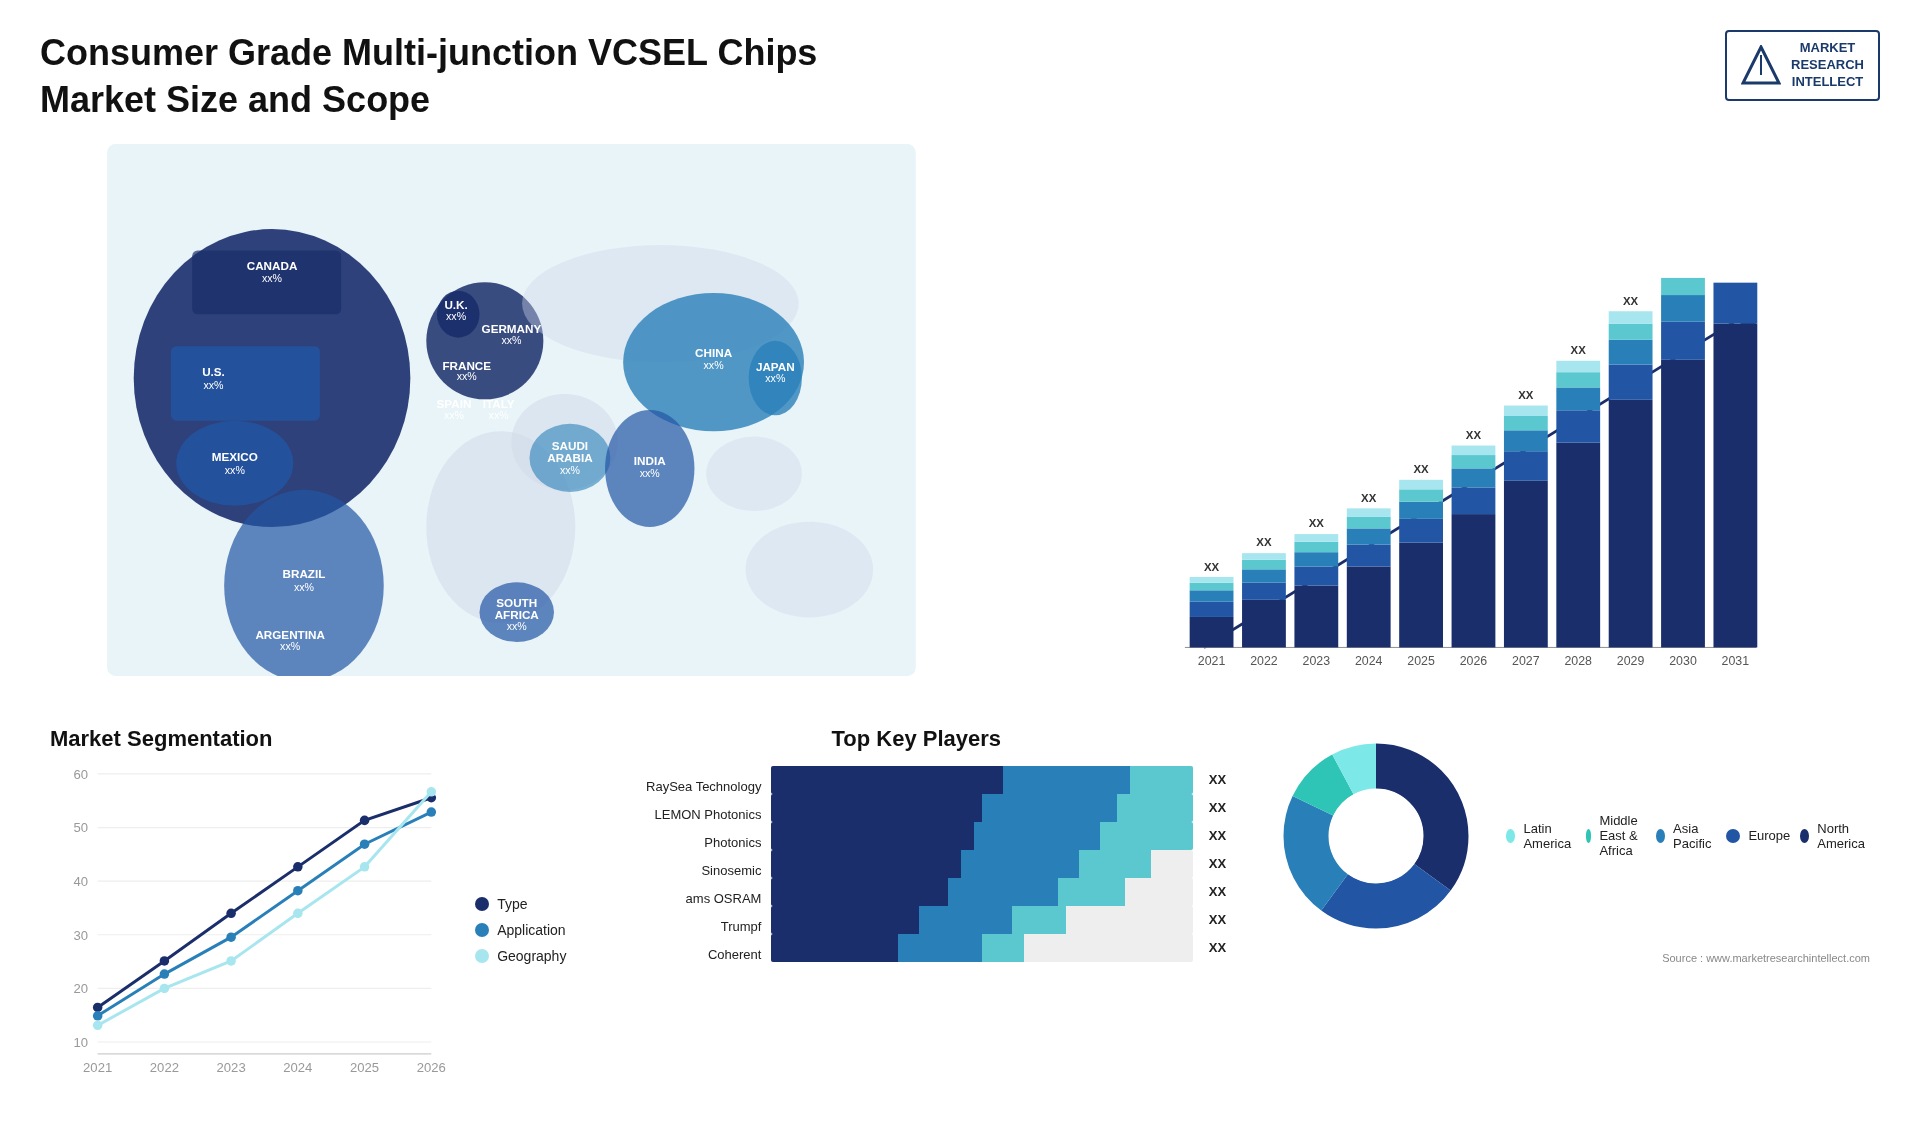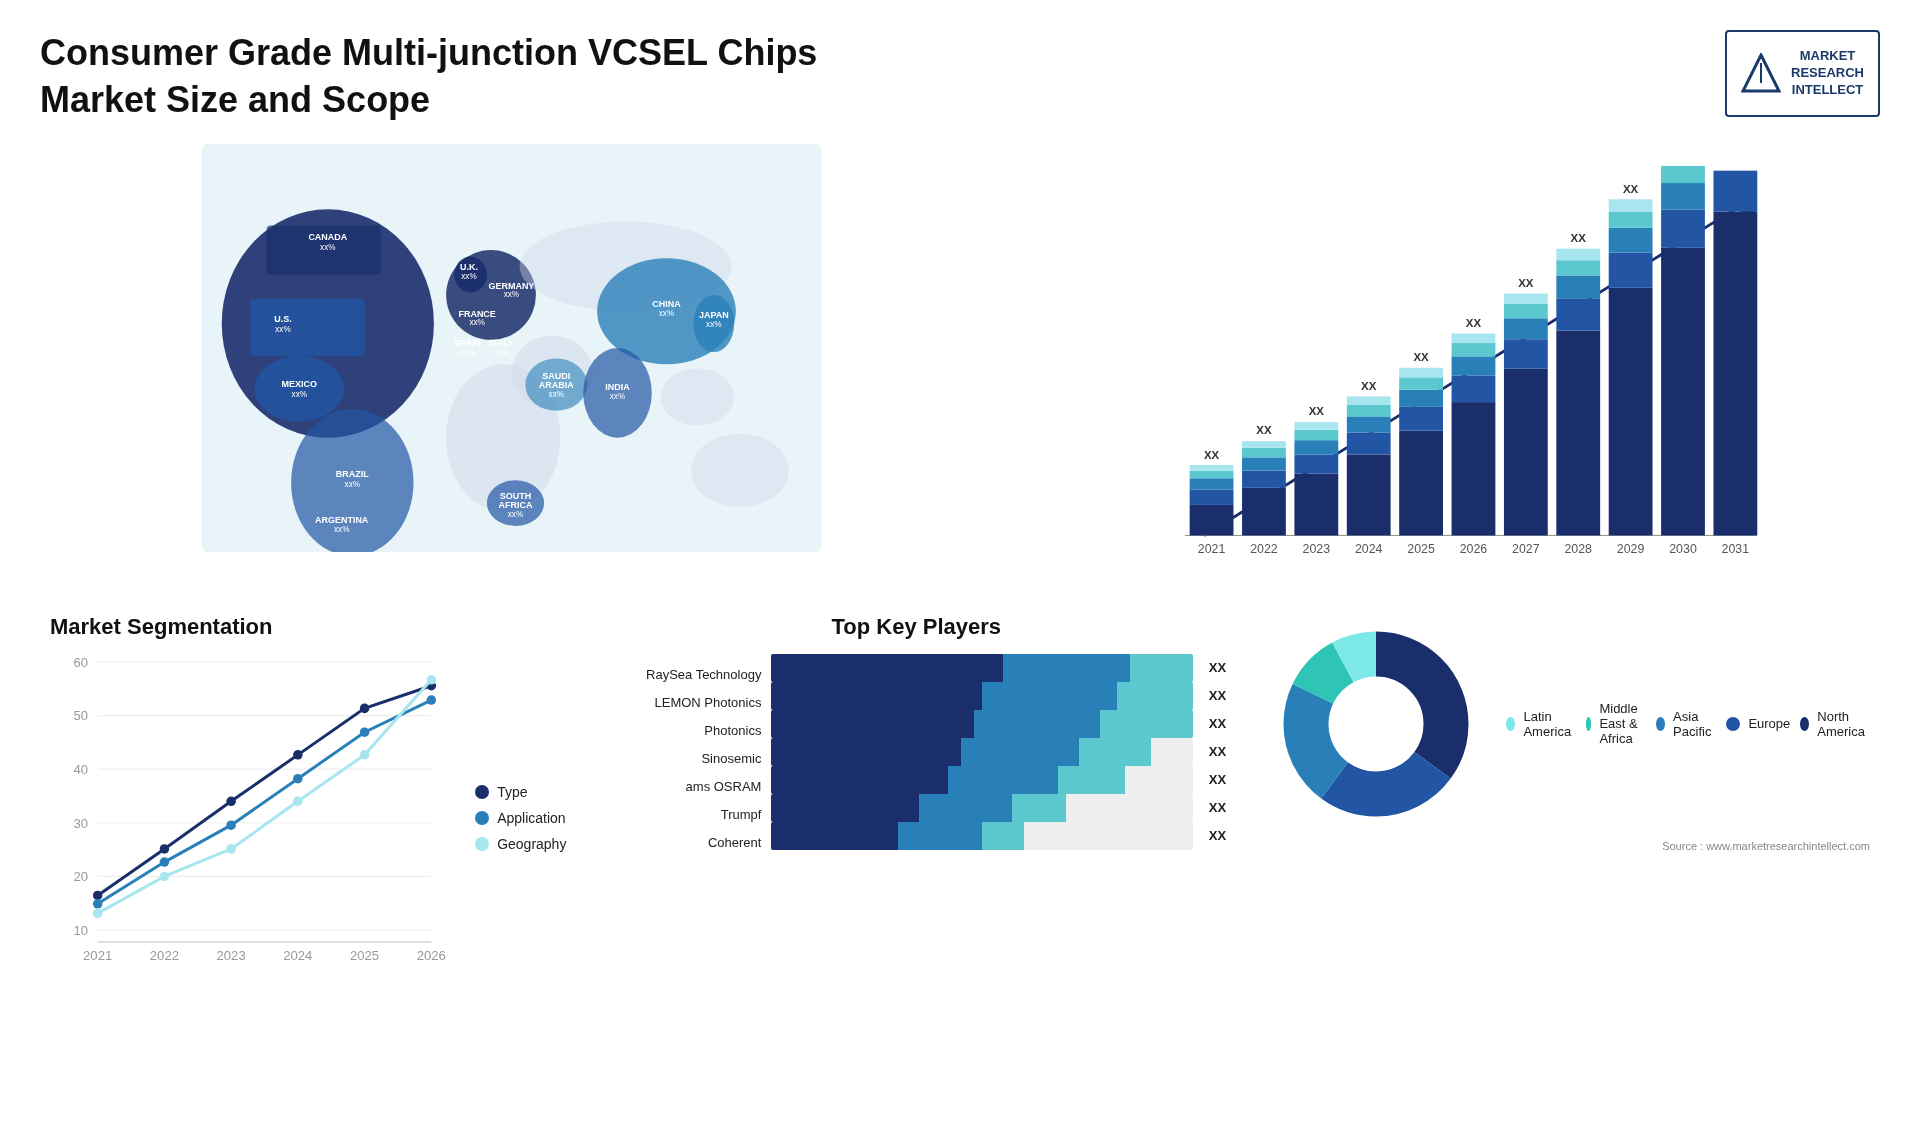--- a/index.html
+++ b/index.html
@@ -24,21 +24,21 @@
       font-weight: 700;
       color: #111;
       max-width: 900px;
       line-height: 1.3;
     }
     .logo-box {
       display: flex;
       align-items: center;
       gap: 10px;
       border: 2px solid #1a3a6b;
-      padding: 16px 14px;
+      padding: 8px 14px;
       border-radius: 4px;
     }
     .logo-icon {
       width: 40px;
       height: 40px;
     }
     .logo-text {
       font-size: 13px;
       font-weight: 700;
       color: #1a3a6b;
@@ -62,21 +62,21 @@
       position: relative;
       min-height: 420px;
       display: flex;
       flex-direction: column;
       justify-content: flex-end;
     }
 
     
     .world-map-container {
       width: 100%;
-      height: 408px;
+      height: 532px;
       position: relative;
     }
 
     
     .bar-chart-wrapper {
       width: 100%;
       height: 400px;
       position: relative;
     }
 

